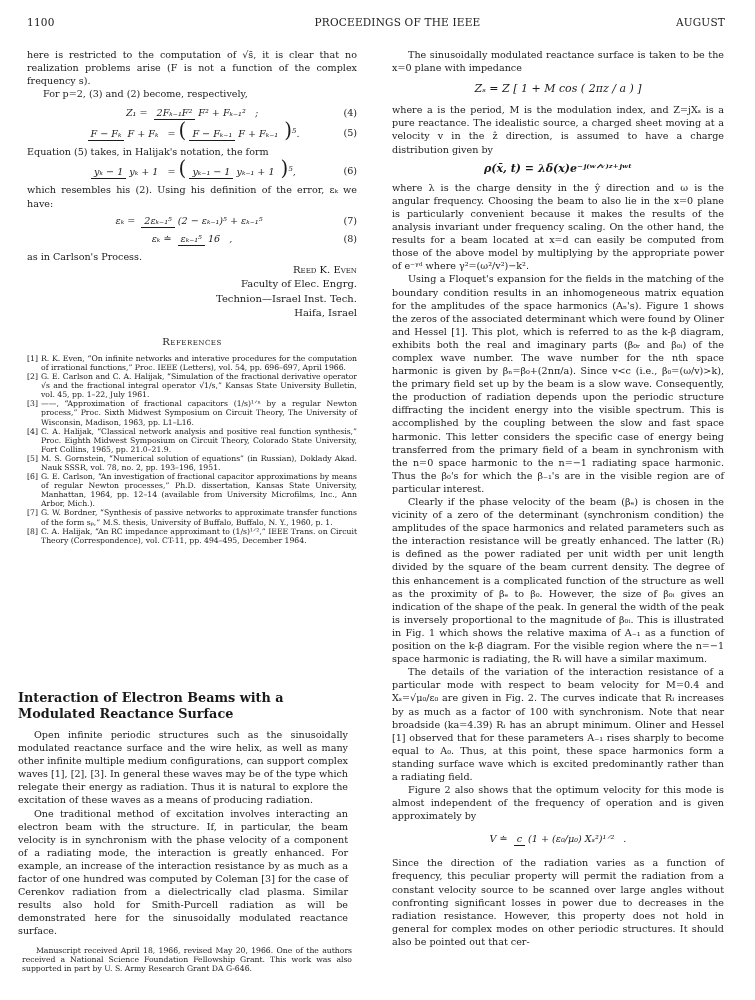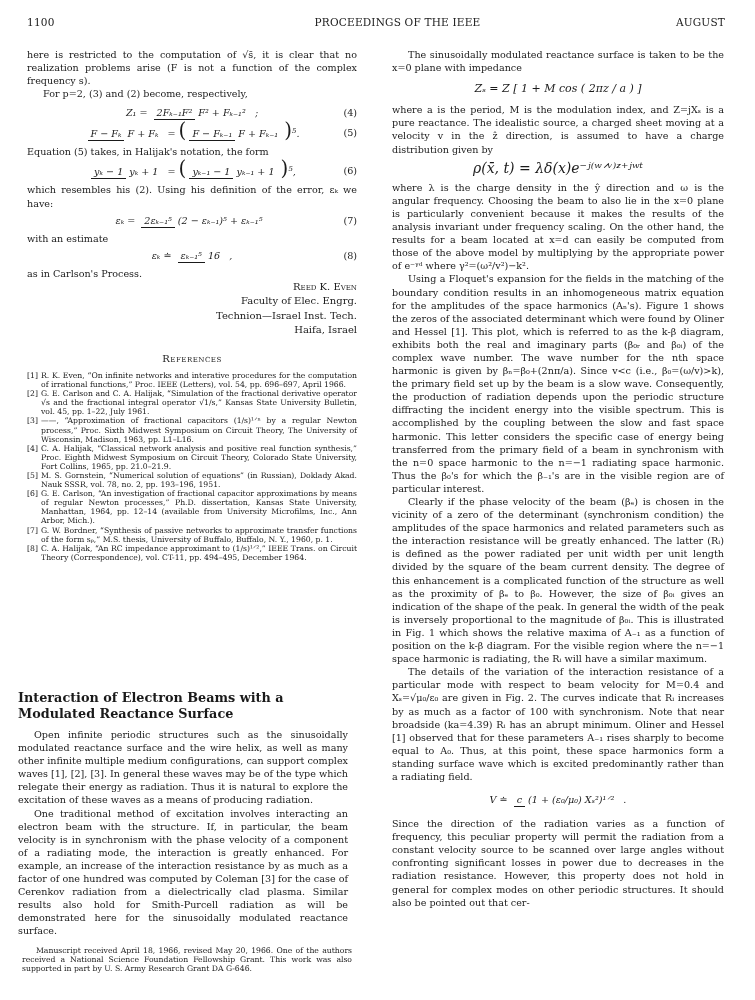--- a/index.html
+++ b/index.html
@@ -78,21 +78,20 @@
 
   <div class="eq">
     <span>εₖ =</span>
     <span class="frac">
         <span class="n">2εₖ₋₁⁵</span>
         <span class="d">(2 − εₖ₋₁)⁵ + εₖ₋₁⁵</span>
       </span>
     <span class="num">(7)</span>
   </div>
 
-  <p>with an estimate</p>
 
   <div class="eq">
     <span>εₖ ≐</span>
     <span class="frac">
         <span class="n">εₖ₋₁⁵</span>
         <span class="d">16</span>
       </span>
     <span>,</span>
     <span class="num">(8)</span>
   </div>
@@ -148,25 +147,26 @@
   <p class="ind">Open infinite periodic structures such as the sinusoidally modulated reactance surface and the wire helix, as well as many other infinite multiple medium configurations, can support complex waves [1], [2], [3]. In general these waves may be of the type which relegate their energy as radiation. Thus it is natural to explore the excitation of these waves as a means of producing radiation.</p>
   <p class="ind">One traditional method of excitation involves interacting an electron beam with the structure. If, in particular, the beam velocity is in synchronism with the phase velocity of a component of a radiating mode, the interaction is greatly enhanced. For example, an increase of the interaction resistance by as much as a factor of one hundred was computed by Coleman [3] for the case of Cerenkov radiation from a dielectrically clad plasma. Similar results also hold for Smith-Purcell radiation as will be demonstrated here for the sinusoidally modulated reactance surface.</p>
 </div>
 
 <div class="foot" style="position:absolute; left:22px; top:946px; width:330px; text-indent:14px;">Manuscript received April 18, 1966, revised May 20, 1966. One of the authors received a National Science Foundation Fellowship Grant. This work was also supported in part by U. S. Army Research Grant DA G-646.</div>
 
 <div class="col" style="left:392px; top:48px; width:332px;">
   <p class="ind">The sinusoidally modulated reactance surface is taken to be the x=0 plane with impedance</p>
   <div class="eq" style="margin:8px 0; font-size:11px;">Zₛ = Z [ 1 + M cos ( 2πz / a ) ]</div>
   <p>where a is the period, M is the modulation index, and Z=jXₛ is a pure reactance. The idealistic source, a charged sheet moving at a velocity v in the ẑ direction, is assumed to have a charge distribution given by</p>
-  <div class="eq" style="margin:6px 0; font-size:14px;">ρ(x̄, t) = λδ(x)e⁻ʲ⁽ʷᐟᵛ⁾ᶻ⁺ʲʷᵗ</div>
+  <div class="eq" style="margin:6px 0; font-size:11px;font-weight:bold;">ρ(x̄, t) = λδ(x)e⁻ʲ⁽ʷᐟᵛ⁾ᶻ⁺ʲʷᵗ</div>
   <p>where λ is the charge density in the ŷ direction and ω is the angular frequency. Choosing the beam to also lie in the x=0 plane is particularly convenient because it makes the results of the analysis invariant under frequency scaling. On the other hand, the results for a beam located at x=d can easily be computed from those of the above model by multiplying by the appropriate power of e⁻ᵞᵈ where γ²=(ω²/v²)−k².</p>
   <p class="ind">Using a Floquet's expansion for the fields in the matching of the boundary condition results in an inhomogeneous matrix equation for the amplitudes of the space harmonics (Aₙ's). Figure 1 shows the zeros of the associated determinant which were found by Oliner and Hessel [1]. This plot, which is referred to as the k-β diagram, exhibits both the real and imaginary parts (β₀ᵣ and β₀ᵢ) of the complex wave number. The wave number for the nth space harmonic is given by βₙ=β₀+(2nπ/a). Since v&lt;c (i.e., β₀=(ω/v)&gt;k), the primary field set up by the beam is a slow wave. Consequently, the production of radiation depends upon the periodic structure diffracting the incident energy into the visible spectrum. This is accomplished by the coupling between the slow and fast space harmonic. This letter considers the specific case of energy being transferred from the primary field of a beam in synchronism with the n=0 space harmonic to the n=−1 radiating space harmonic. Thus the β₀'s for which the β₋₁'s are in the visible region are of particular interest.</p>
   <p class="ind">Clearly if the phase velocity of the beam (βₑ) is chosen in the vicinity of a zero of the determinant (synchronism condition) the amplitudes of the space harmonics and related parameters such as the interaction resistance will be greatly enhanced. The latter (Rᵢ) is defined as the power radiated per unit width per unit length divided by the square of the beam current density. The degree of this enhancement is a complicated function of the structure as well as the proximity of βₑ to β₀. However, the size of β₀ᵢ gives an indication of the shape of the peak. In general the width of the peak is inversely proportional to the magnitude of β₀ᵢ. This is illustrated in Fig. 1 which shows the relative maxima of A₋₁ as a function of position on the k-β diagram. For the visible region where the n=−1 space harmonic is radiating, the Rᵢ will have a similar maximum.</p>
   <p class="ind">The details of the variation of the interaction resistance of a particular mode with respect to beam velocity for M=0.4 and Xₛ=√μ₀/ε₀ are given in Fig. 2. The curves indicate that Rᵢ increases by as much as a factor of 100 with synchronism. Note that near broadside (ka=4.39) Rᵢ has an abrupt minimum. Oliner and Hessel [1] observed that for these parameters A₋₁ rises sharply to become equal to A₀. Thus, at this point, these space harmonics form a standing surface wave which is excited predominantly rather than a radiating field.</p>
+  <p class="ind">Figure 2 also shows that the optimum velocity for this mode is almost independent of the frequency of operation and is given approximately by</p>
   <div class="eq" style="margin:10px 0;">
     <span>V ≐</span>
     <span class="frac">
         <span class="n">c</span>
         <span class="d">(1 + (ε₀/μ₀) Xₛ²)¹ᐟ²</span>
       </span>
     <span>.</span>
   </div>
   <p>Since the direction of the radiation varies as a function of frequency, this peculiar property will permit the radiation from a constant velocity source to be scanned over large angles without confronting significant losses in power due to decreases in the radiation resistance. However, this property does not hold in general for complex modes on other periodic structures. It should also be pointed out that cer-</p>
 </div>

